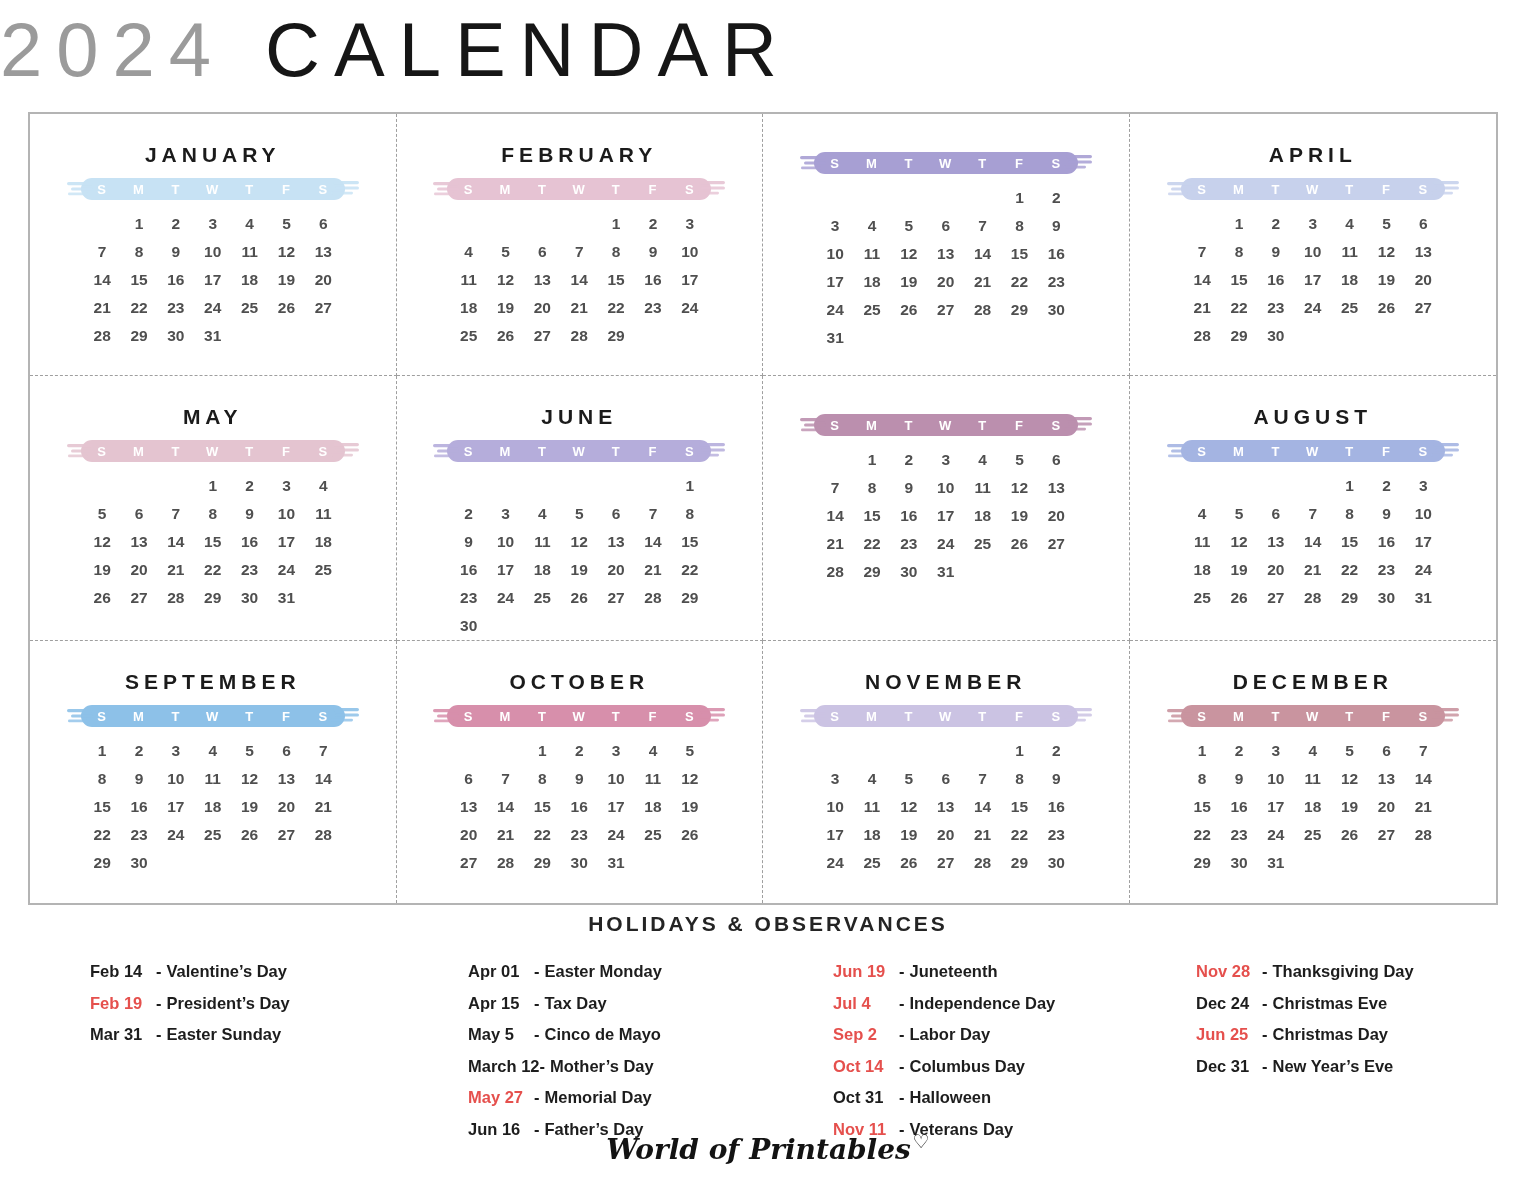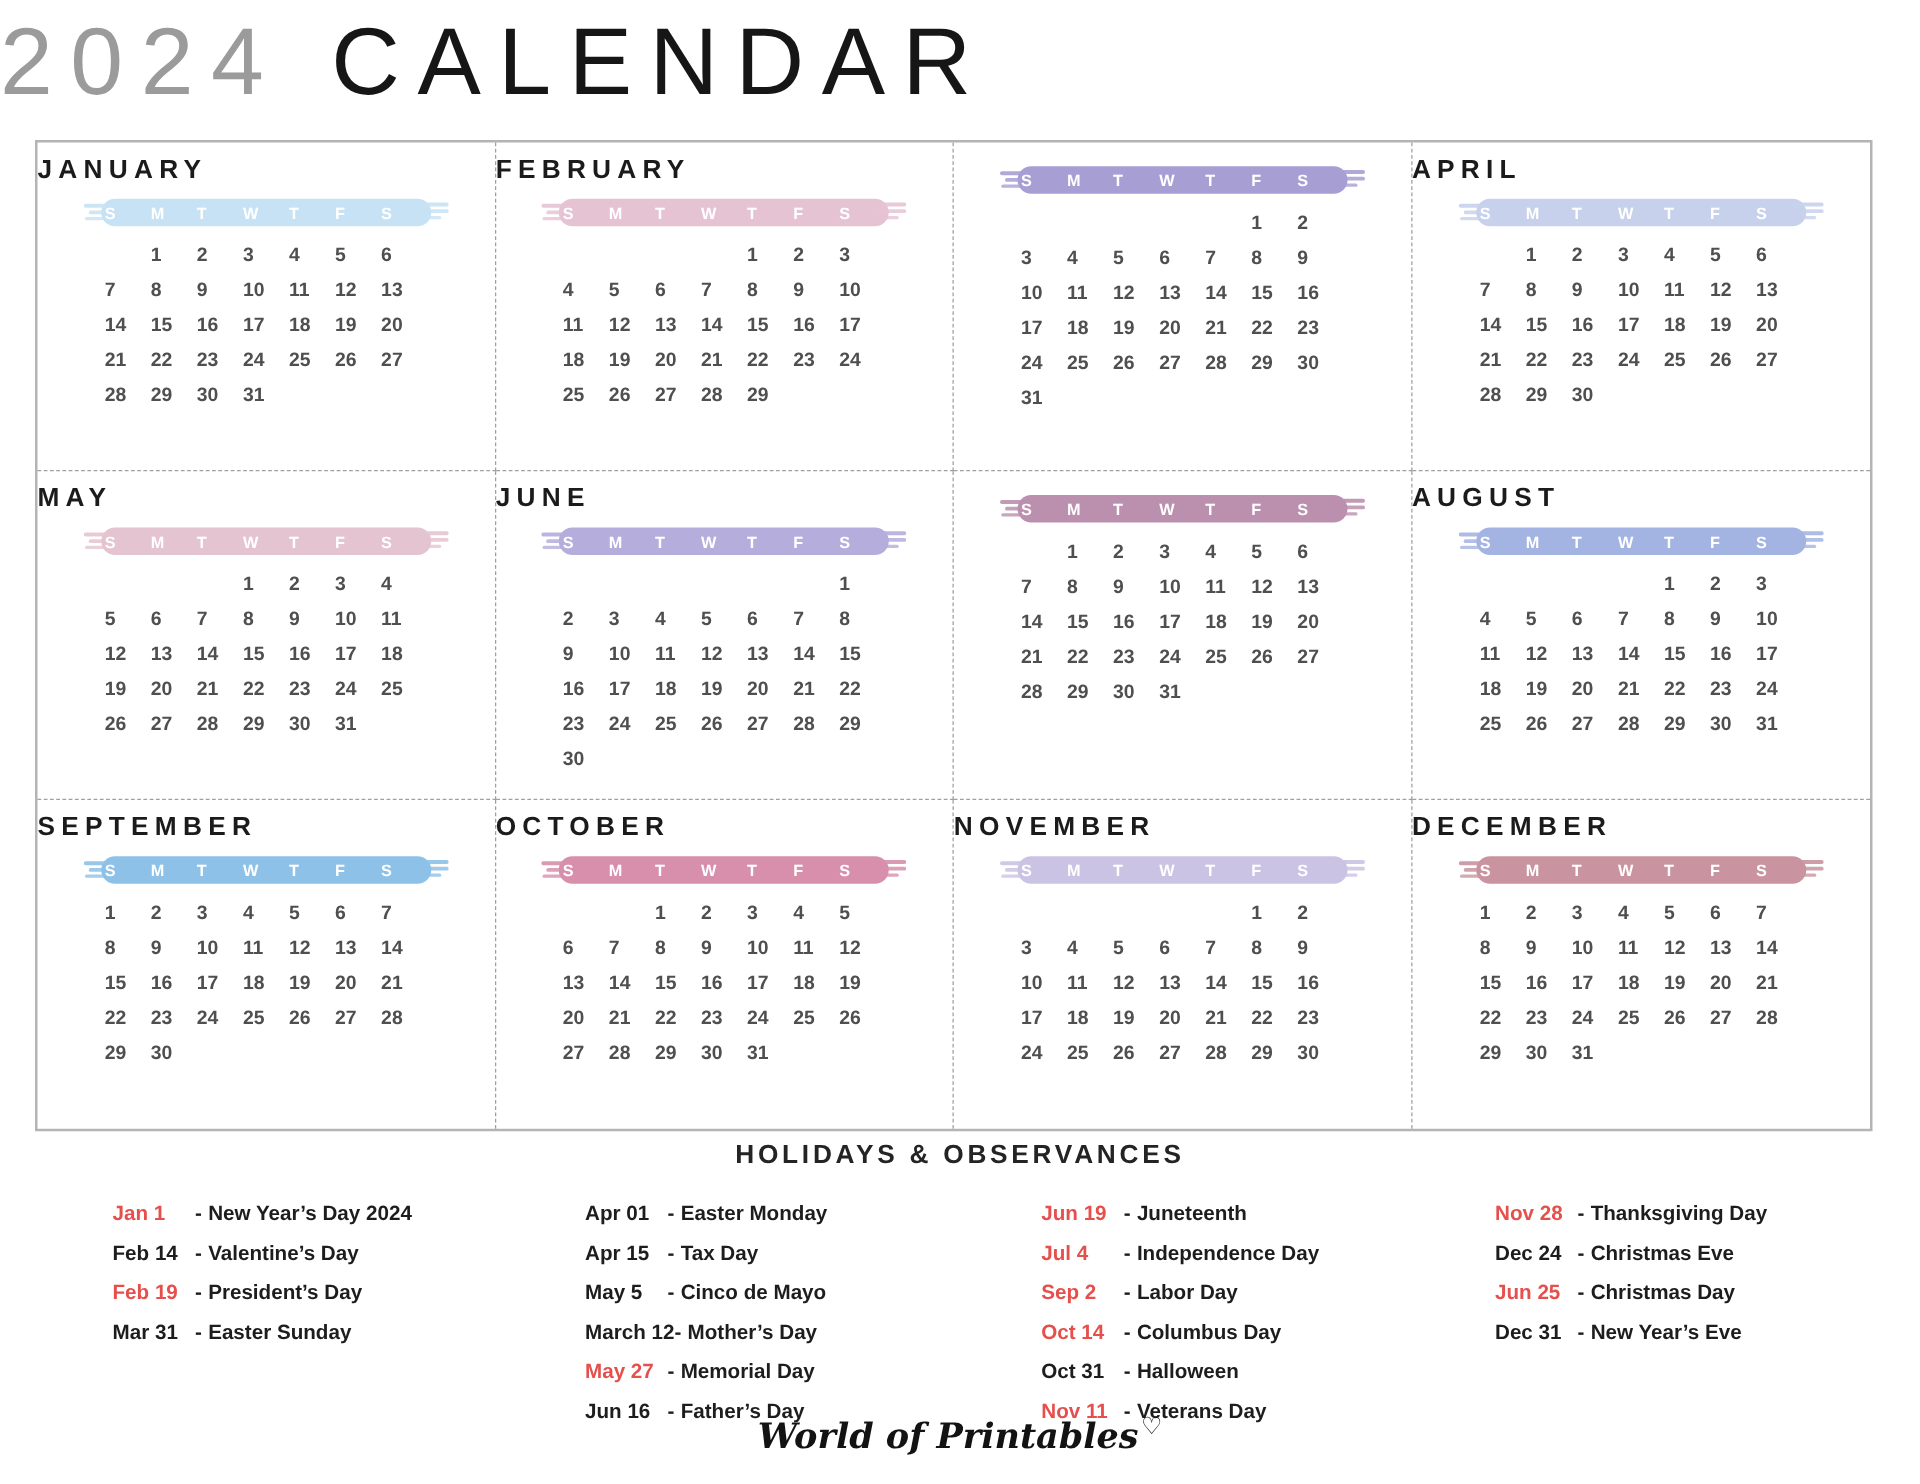--- a/index.html
+++ b/index.html
@@ -9,21 +9,21 @@
   
   .main-title{position:absolute;top:0;left:0;width:100%;text-align:left;
     font-weight:300;font-size:76px;line-height:100px;letter-spacing:14px;white-space:nowrap;}
   .title-year{color:#9b9b9b;}
   .title-word{color:#161616;margin-left:40px;}
 
   
   .cal-grid{position:absolute;left:28px;top:112px;width:1470px;height:793px;
     border:2px solid #b4b4b4;box-sizing:border-box;background:#fff;
     display:grid;grid-template-columns:repeat(4,1fr);grid-template-rows:repeat(3,1fr);}
-  .month-cell{position:relative;box-sizing:border-box;padding-top:9px;}
+  .month-cell{position:relative;box-sizing:border-box;padding-top:28px;text-align:center;}
   .month-cell.bd-r{border-right:1px dashed #9f9f9f;}
   .month-cell.bd-b{border-bottom:1px dashed #9f9f9f;}
 
   .month-name{font-size:21px;font-weight:bold;letter-spacing:5px;color:#1b1b1b;height:26px;line-height:26px;}
   .brush-wrap{position:relative;width:292px;height:26px;margin:8px auto 0;}
   .brush-svg{position:absolute;left:0;top:0;width:100%;height:100%;display:block;}
   .dow-row{position:absolute;left:17px;top:0;width:258px;height:100%;
     display:grid;grid-template-columns:repeat(7,1fr);align-items:center;
     color:#ffffff;font-weight:bold;font-size:13px;letter-spacing:1px;}
   .day-grid{width:258px;margin:8px auto 0;display:grid;grid-template-columns:repeat(7,1fr);
@@ -784,21 +784,20 @@
           <span class="day-cell"></span>
           <span class="day-cell"></span>
         </div>
       </div>
     </div>
 
   <div class="holidays">
     <div class="holidays-title">HOLIDAYS &amp; OBSERVANCES</div>
     <div class="hcols">
         <div class="hcol hcol1">
-          <div class="holiday-item"><span class="hdate red">Jan 1</span><span class="hsep">-</span><span class="hname">New Year’s Day 2024</span></div>
           <div class="holiday-item"><span class="hdate">Feb 14</span><span class="hsep">-</span><span class="hname">Valentine’s Day</span></div>
           <div class="holiday-item"><span class="hdate red">Feb 19</span><span class="hsep">-</span><span class="hname">President’s Day</span></div>
           <div class="holiday-item"><span class="hdate">Mar 31</span><span class="hsep">-</span><span class="hname">Easter Sunday</span></div>
         </div>
         <div class="hcol hcol2">
           <div class="holiday-item"><span class="hdate">Apr 01</span><span class="hsep">-</span><span class="hname">Easter Monday</span></div>
           <div class="holiday-item"><span class="hdate">Apr 15</span><span class="hsep">-</span><span class="hname">Tax Day</span></div>
           <div class="holiday-item"><span class="hdate">May 5</span><span class="hsep">-</span><span class="hname">Cinco de Mayo</span></div>
           <div class="holiday-item"><span class="hdate">March 12</span><span class="hsep">-</span><span class="hname">Mother’s Day</span></div>
           <div class="holiday-item"><span class="hdate red">May 27</span><span class="hsep">-</span><span class="hname">Memorial Day</span></div>

